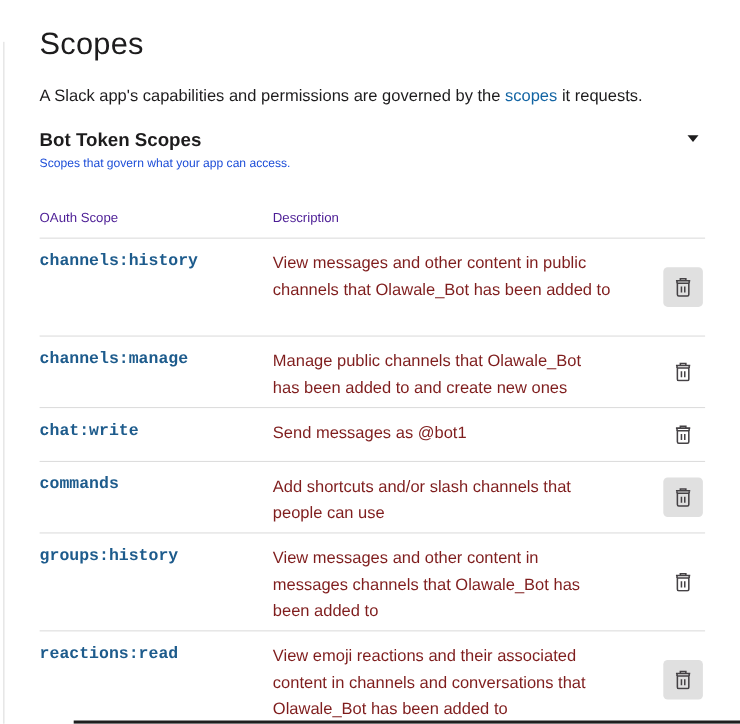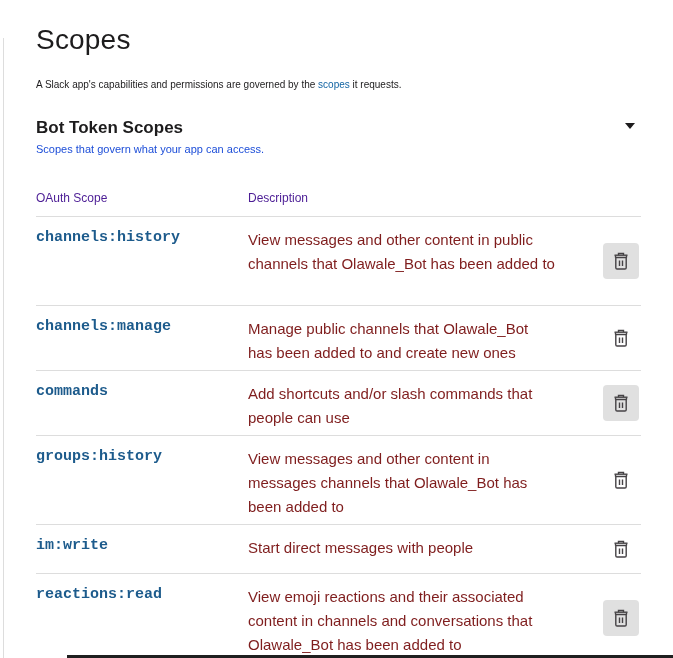--- a/index.html
+++ b/index.html
@@ -12,21 +12,21 @@
     .page {
       position: absolute; left: 3px; top: 0; width: 670px; height: 658px;
       border-left: 1px solid #dddddd; box-sizing: border-box; margin-top: 38px;
     }
     .title {
       position: absolute; left: 32px; top: -14px; margin: 0;
       font-size: 28px; font-weight: 400; color: #1d1c1d; letter-spacing: 0.2px;
     }
     .intro {
       position: absolute; left: 32px; top: 41px; margin: 0;
-      font-size: 10px; color: #1d1c1d;
+      font-size: 15px; color: #1d1c1d;
     }
     .intro a { color: #1264a3; text-decoration: none; }
     .section-title {
       position: absolute; left: 32px; top: 80px; margin: 0;
       font-size: 17px; font-weight: 700; color: #1d1c1d;
     }
     .section-sub {
       position: absolute; left: 32px; top: 105px; margin: 0;
       font-size: 11px; color: #1d4ed8;
     }
@@ -104,24 +104,38 @@
             <path d="M5.5 3V1.5h5V3"></path>
             <path d="M1.5 3.2h13"></path>
             <path d="M2.8 5.5h10.4v10.2a1.3 1.3 0 0 1-1.3 1.3H4.1a1.3 1.3 0 0 1-1.3-1.3z"></path>
             <path d="M2.5 5.5V3.5"></path>
             <path d="M13.5 5.5V3.5"></path>
             <path d="M6.5 8.5v5.5M9.5 8.5v5.5"></path>
           </svg>
       </div>
     </div>
 
+    <div class="row" style="height:49px">
+      <a href="#" class="scope">chat:write</a>
+      <div class="desc">Send messages as @bot1</div>
+      <div class="del" style="top:6px">
+        <svg viewBox="0 0 16 18" fill="none" stroke="#454245" stroke-width="1.4">
+            <path d="M5.5 3V1.5h5V3"></path>
+            <path d="M1.5 3.2h13"></path>
+            <path d="M2.8 5.5h10.4v10.2a1.3 1.3 0 0 1-1.3 1.3H4.1a1.3 1.3 0 0 1-1.3-1.3z"></path>
+            <path d="M2.5 5.5V3.5"></path>
+            <path d="M13.5 5.5V3.5"></path>
+            <path d="M6.5 8.5v5.5M9.5 8.5v5.5"></path>
+          </svg>
+      </div>
+    </div>
 
     <div class="row" style="height:65px">
       <a href="#" class="scope">commands</a>
-      <div class="desc">Add shortcuts and/or slash commands that people can use</div>
+      <div class="desc">Add shortcuts and/or slash channels that people can use</div>
       <div class="del hover" style="top:14px">
         <svg viewBox="0 0 16 18" fill="none" stroke="#454245" stroke-width="1.4">
             <path d="M5.5 3V1.5h5V3"></path>
             <path d="M1.5 3.2h13"></path>
             <path d="M2.8 5.5h10.4v10.2a1.3 1.3 0 0 1-1.3 1.3H4.1a1.3 1.3 0 0 1-1.3-1.3z"></path>
             <path d="M2.5 5.5V3.5"></path>
             <path d="M13.5 5.5V3.5"></path>
             <path d="M6.5 8.5v5.5M9.5 8.5v5.5"></path>
           </svg>
       </div>
@@ -135,34 +149,20 @@
             <path d="M5.5 3V1.5h5V3"></path>
             <path d="M1.5 3.2h13"></path>
             <path d="M2.8 5.5h10.4v10.2a1.3 1.3 0 0 1-1.3 1.3H4.1a1.3 1.3 0 0 1-1.3-1.3z"></path>
             <path d="M2.5 5.5V3.5"></path>
             <path d="M13.5 5.5V3.5"></path>
             <path d="M6.5 8.5v5.5M9.5 8.5v5.5"></path>
           </svg>
       </div>
     </div>
 
-    <div class="row" style="height:49px">
-      <a href="#" class="scope">im:write</a>
-      <div class="desc">Start direct messages with people</div>
-      <div class="del" style="top:6px">
-        <svg viewBox="0 0 16 18" fill="none" stroke="#454245" stroke-width="1.4">
-            <path d="M5.5 3V1.5h5V3"></path>
-            <path d="M1.5 3.2h13"></path>
-            <path d="M2.8 5.5h10.4v10.2a1.3 1.3 0 0 1-1.3 1.3H4.1a1.3 1.3 0 0 1-1.3-1.3z"></path>
-            <path d="M2.5 5.5V3.5"></path>
-            <path d="M13.5 5.5V3.5"></path>
-            <path d="M6.5 8.5v5.5M9.5 8.5v5.5"></path>
-          </svg>
-      </div>
-    </div>
 
     <div class="row" style="height:89px; border-bottom:none">
       <a href="#" class="scope">reactions:read</a>
       <div class="desc">View emoji reactions and their associated content in channels and conversations that Olawale_Bot has been added to</div>
       <div class="del hover" style="top:26px">
         <svg viewBox="0 0 16 18" fill="none" stroke="#454245" stroke-width="1.4">
             <path d="M5.5 3V1.5h5V3"></path>
             <path d="M1.5 3.2h13"></path>
             <path d="M2.8 5.5h10.4v10.2a1.3 1.3 0 0 1-1.3 1.3H4.1a1.3 1.3 0 0 1-1.3-1.3z"></path>
             <path d="M2.5 5.5V3.5"></path>

